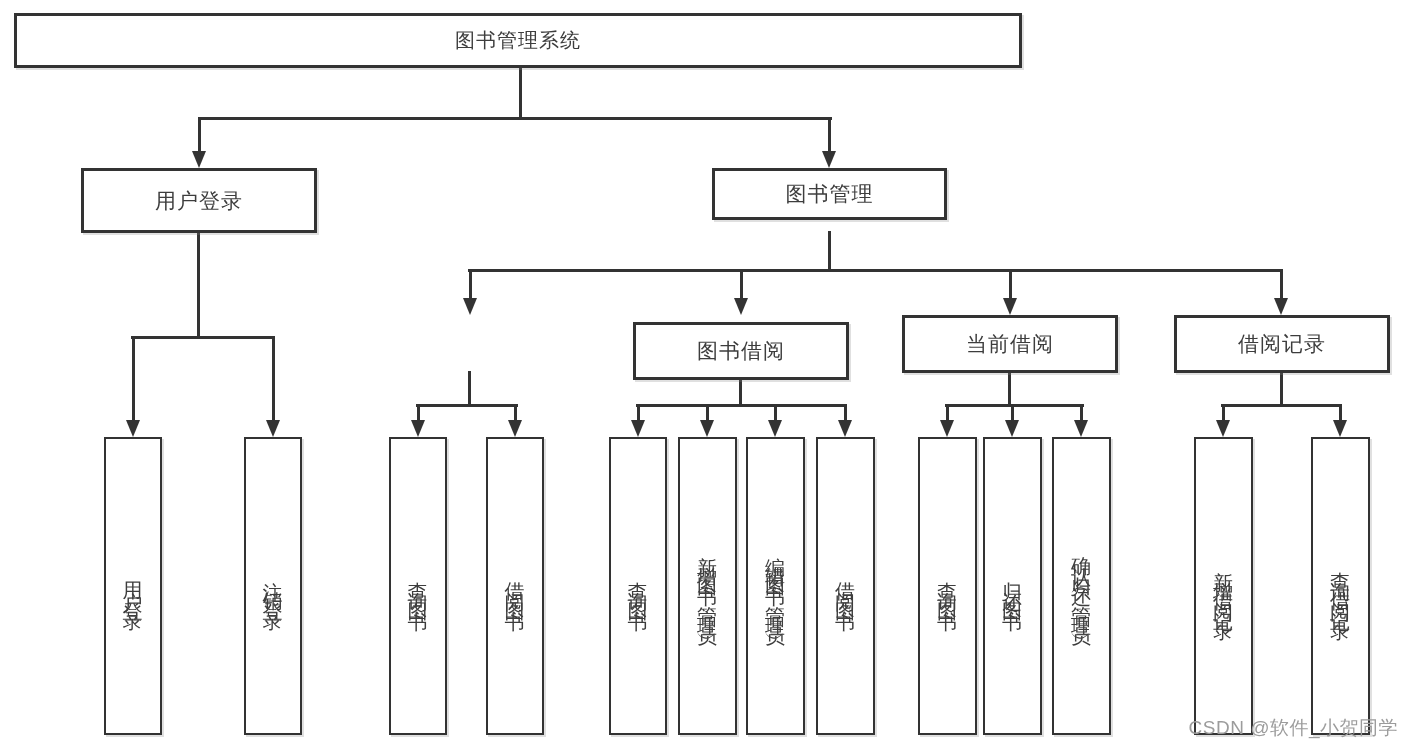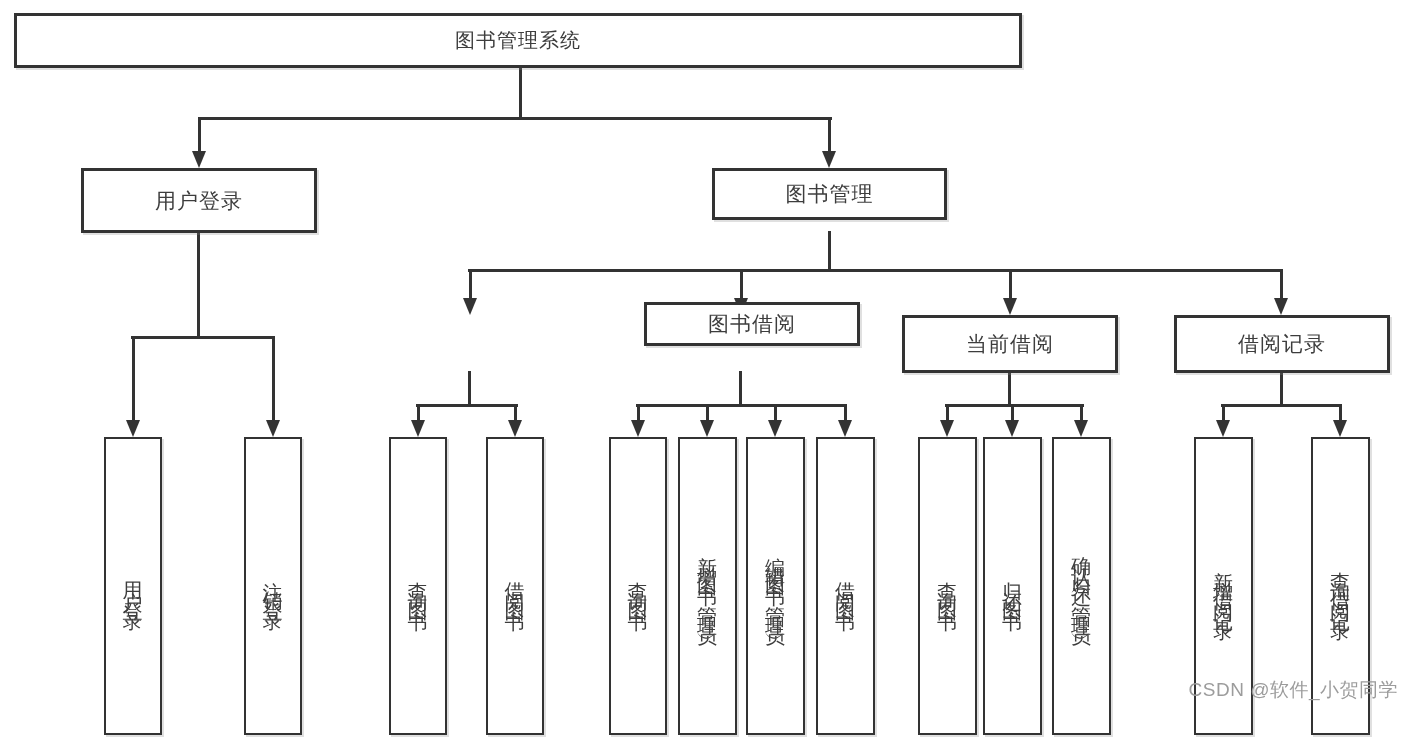--- a/index.html
+++ b/index.html
@@ -77,21 +77,21 @@
     width: 0;
     height: 0;
     border-left: 7px solid transparent;
     border-right: 7px solid transparent;
     border-top: 17px solid var(--line);
   }
 
   .watermark {
     position: absolute;
     right: 7px;
-    top: 677px;
+    top: 715px;
     font-size: 19px;
     letter-spacing: 0.5px;
     color: var(--watermark);
     z-index: 5;
     white-space: nowrap;
   }
 </style>
 </head>
 <body>
 
@@ -112,21 +112,21 @@
   <div class="drop" style="left:126px; top:336px; height:101px;"></div>
   <div class="drop" style="left:266px; top:336px; height:101px;"></div>
 
   <div class="vline" style="left:828px; top:231px; height:41px;"></div>
   <div class="hline" style="left:468px; top:269px; width:815px;"></div>
   <div class="drop" style="left:463px; top:269px; height:46px;"></div>
   <div class="drop" style="left:734px; top:269px; height:46px;"></div>
   <div class="drop" style="left:1003px; top:269px; height:46px;"></div>
   <div class="drop" style="left:1274px; top:269px; height:46px;"></div>
 
-  <div class="box" style="left:633px; top:302px; width:216px; height:44px;margin-left:11px;">图书借阅</div>
+  <div class="box" style="left:633px; top:322px; width:216px; height:58px;">图书借阅</div>
   <div class="box" style="left:1174px; top:315px; width:216px; height:58px;">借阅记录</div>
   <div class="box" style="left:902px; top:315px; width:216px; height:58px;">当前借阅</div>
 
   <div class="vline" style="left:468px; top:371px; height:36px;"></div>
   <div class="hline" style="left:416px; top:404px; width:102px;"></div>
   <div class="drop" style="left:411px; top:404px; height:33px;"></div>
   <div class="drop" style="left:508px; top:404px; height:33px;"></div>
 
   <div class="vline" style="left:739px; top:371px; height:36px;"></div>
   <div class="hline" style="left:636px; top:404px; width:211px;"></div>

